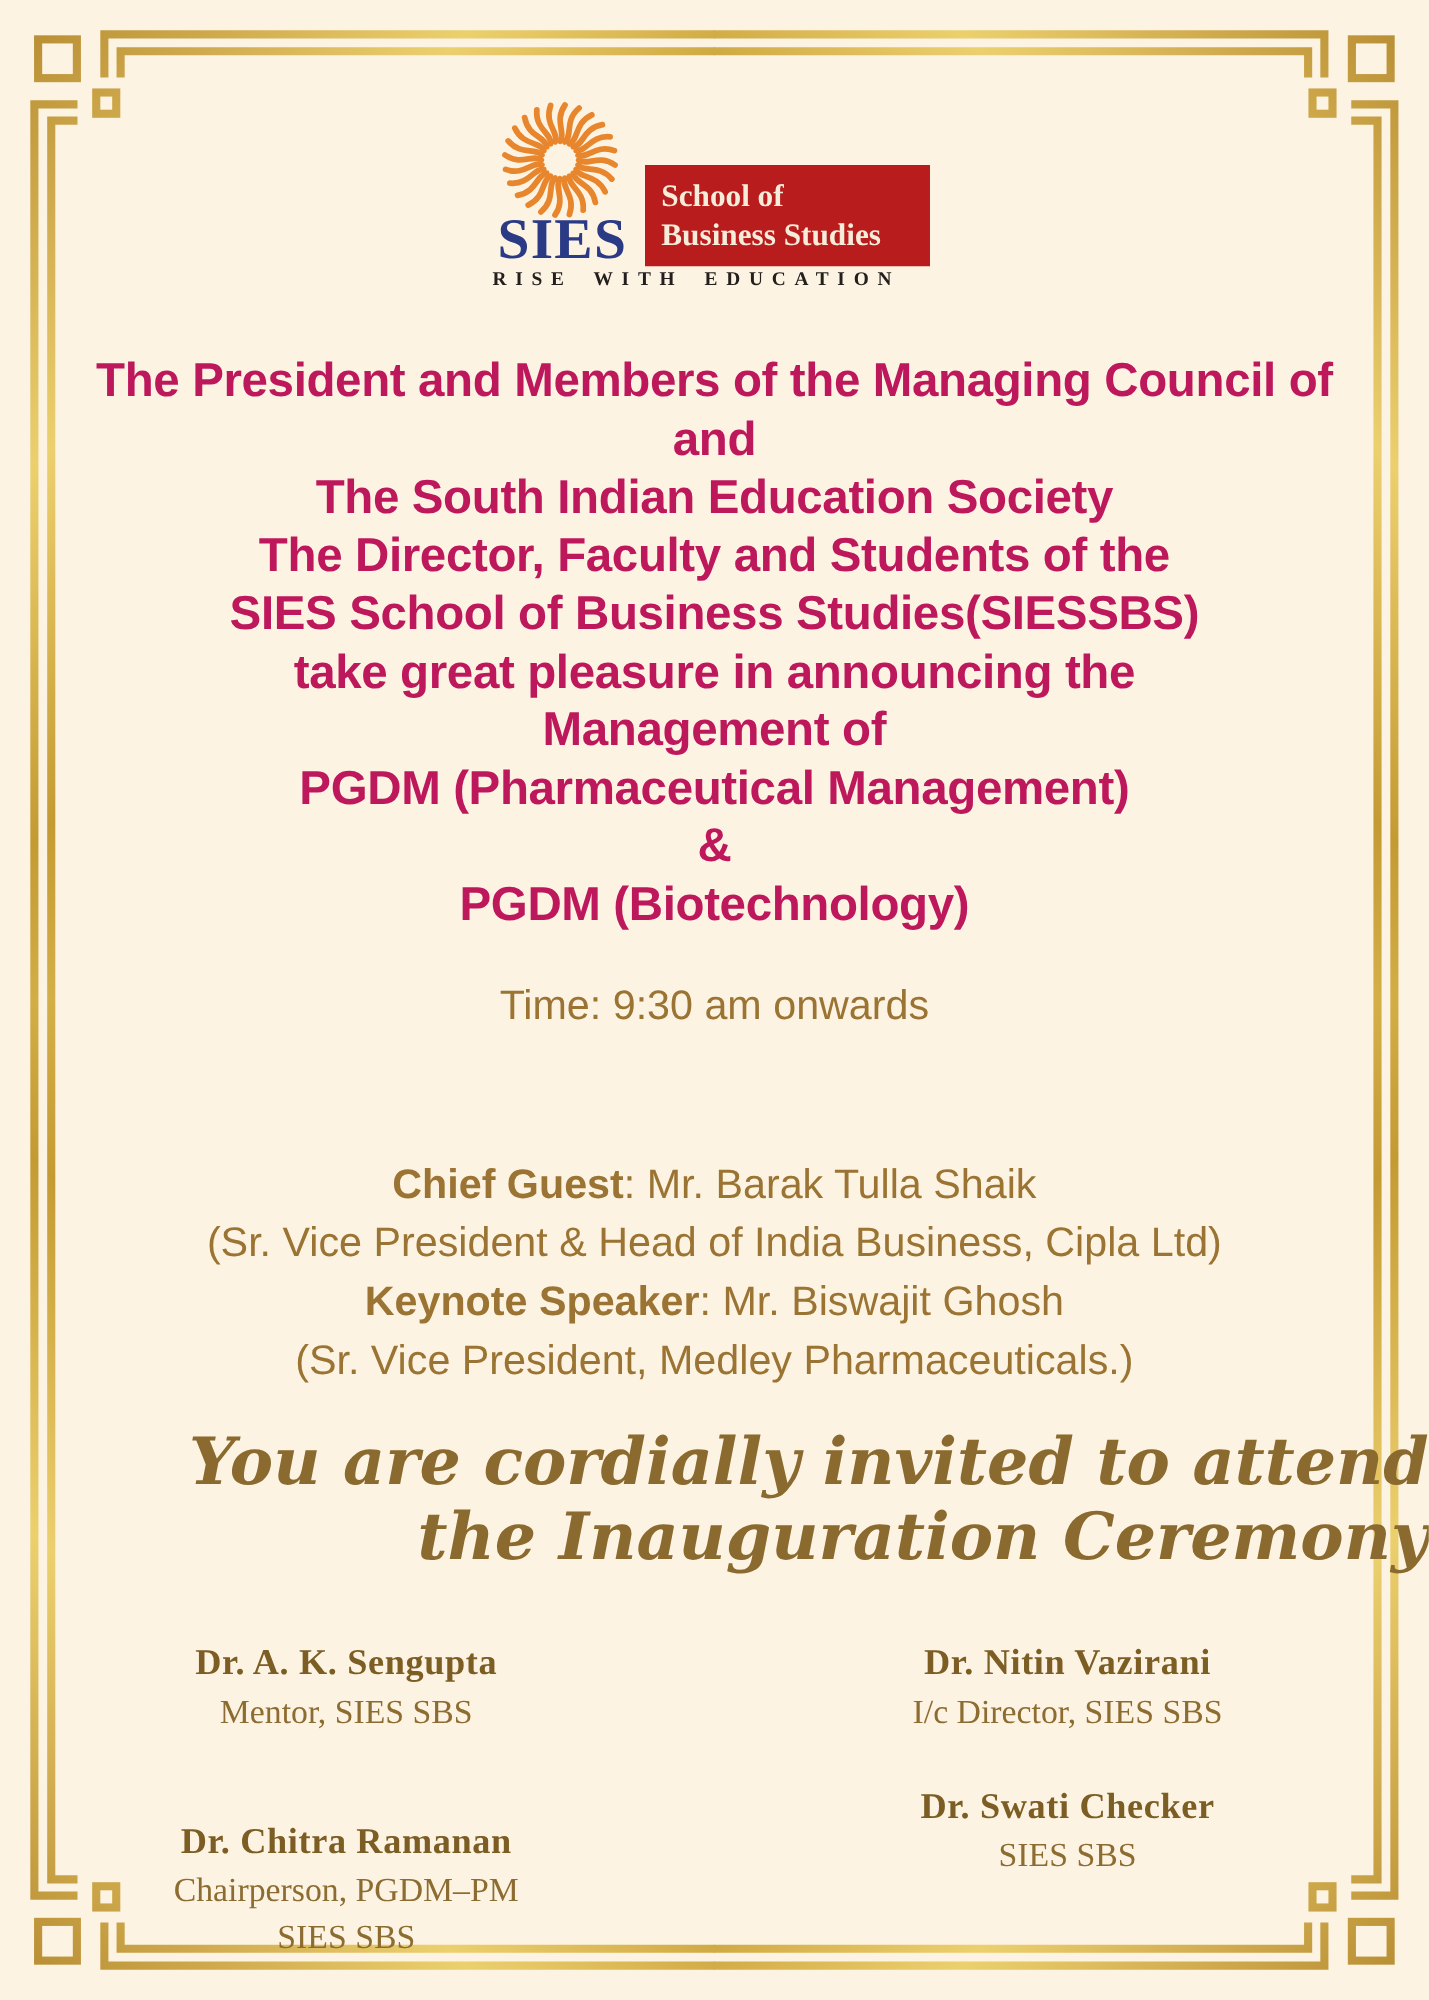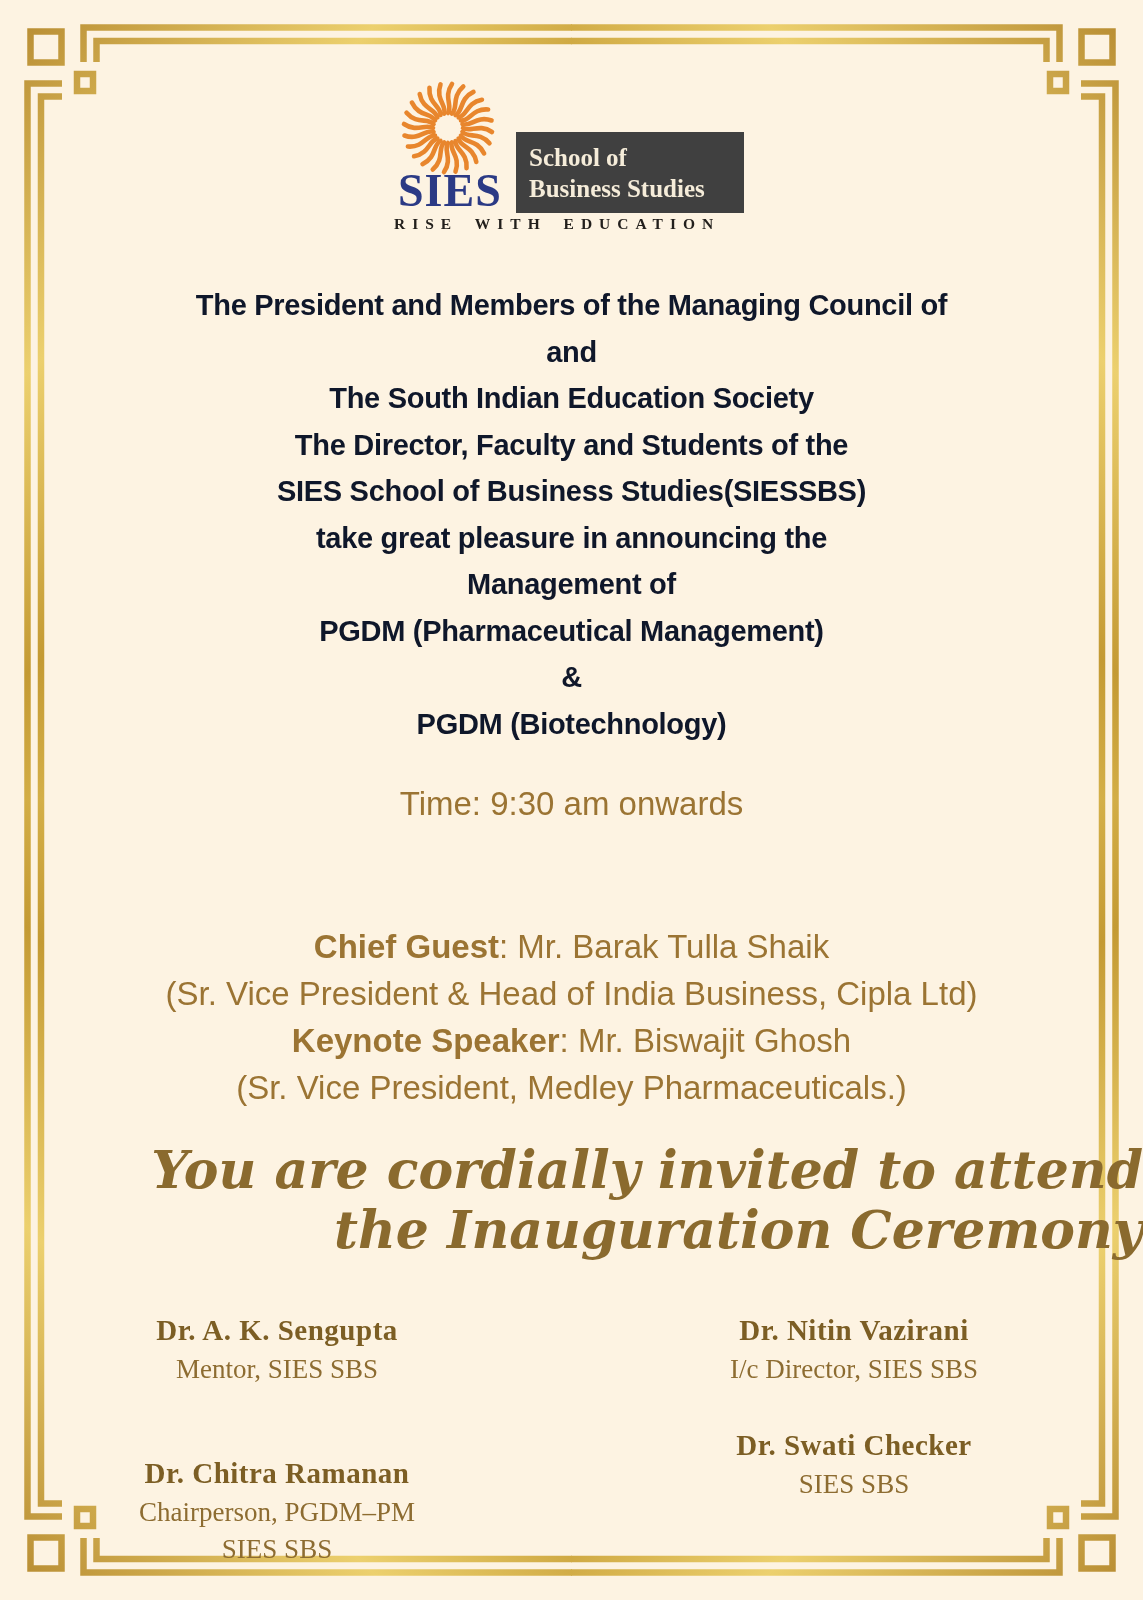--- a/index.html
+++ b/index.html
@@ -13,35 +13,35 @@
   
   .logo{position:absolute;left:392px;top:85px;width:352px;height:150px;}
   .sunburst{position:absolute;left:4px;top:-9px;}
   .sies-word{
     position:absolute;left:6px;top:83px;
     font-family:"Liberation Serif",serif;font-weight:bold;
     font-size:46px;line-height:1;letter-spacing:1px;color:#2b3a85;
   }
   .purple-box{
     position:absolute;left:124px;top:47px;width:228px;height:81px;
-    background:#404040;color:#f5ecd9;
+    background:#b91c1c;color:#f5ecd9;
     font-family:"Liberation Serif",serif;font-weight:bold;
     font-size:25px;line-height:1.22;
     box-sizing:border-box;padding:11px 0 0 13px;
   }
   .tagline{
     position:absolute;left:2px;top:130px;white-space:nowrap;
     font-family:"Liberation Serif",serif;font-weight:bold;
     font-size:15.5px;letter-spacing:7px;word-spacing:6px;color:#221f1c;
   }
 
   
   .announce{
     position:absolute;left:0;top:282px;width:100%;text-align:center;
-    font-weight:bold;font-size:29px;line-height:46.5px;color:#0f172a;
+    font-weight:bold;font-size:38px;line-height:46.5px;color:#be185d;
     letter-spacing:-0.3px;
   }
   .schedule{
     position:absolute;left:0;top:781px;width:100%;text-align:center;
     font-size:33px;line-height:45px;color:#9b7433;
   }
   .guests{
     position:absolute;left:0;top:923px;width:100%;text-align:center;
     font-size:33px;line-height:47px;color:#9b7433;
   }

